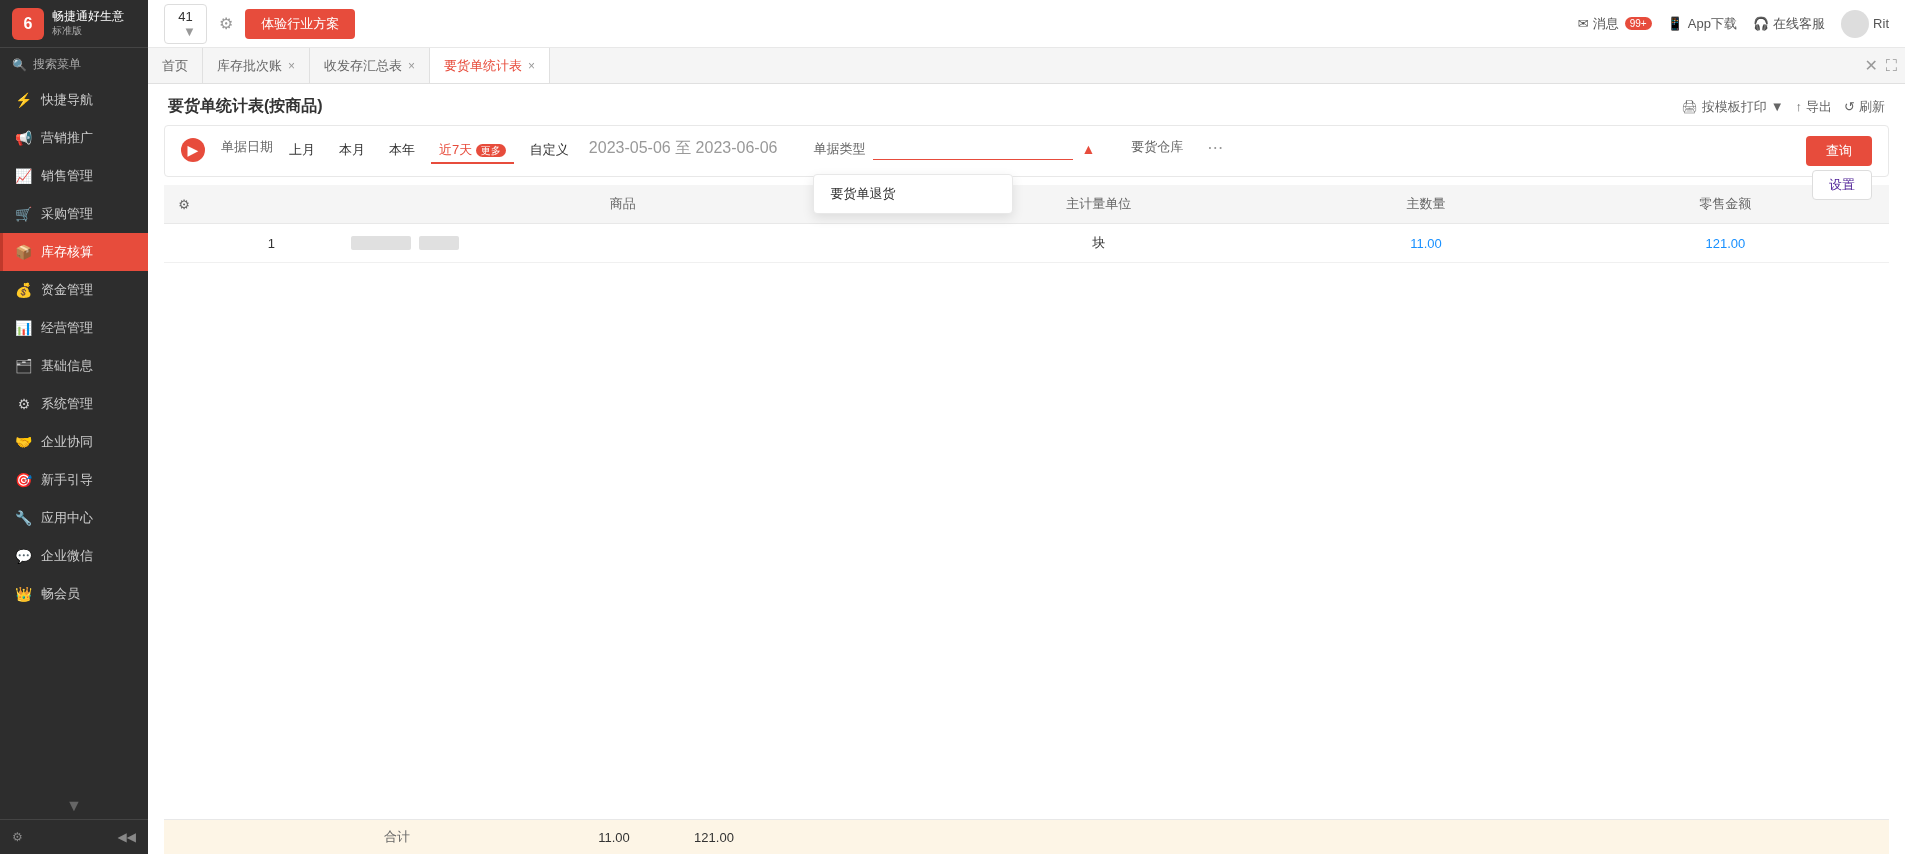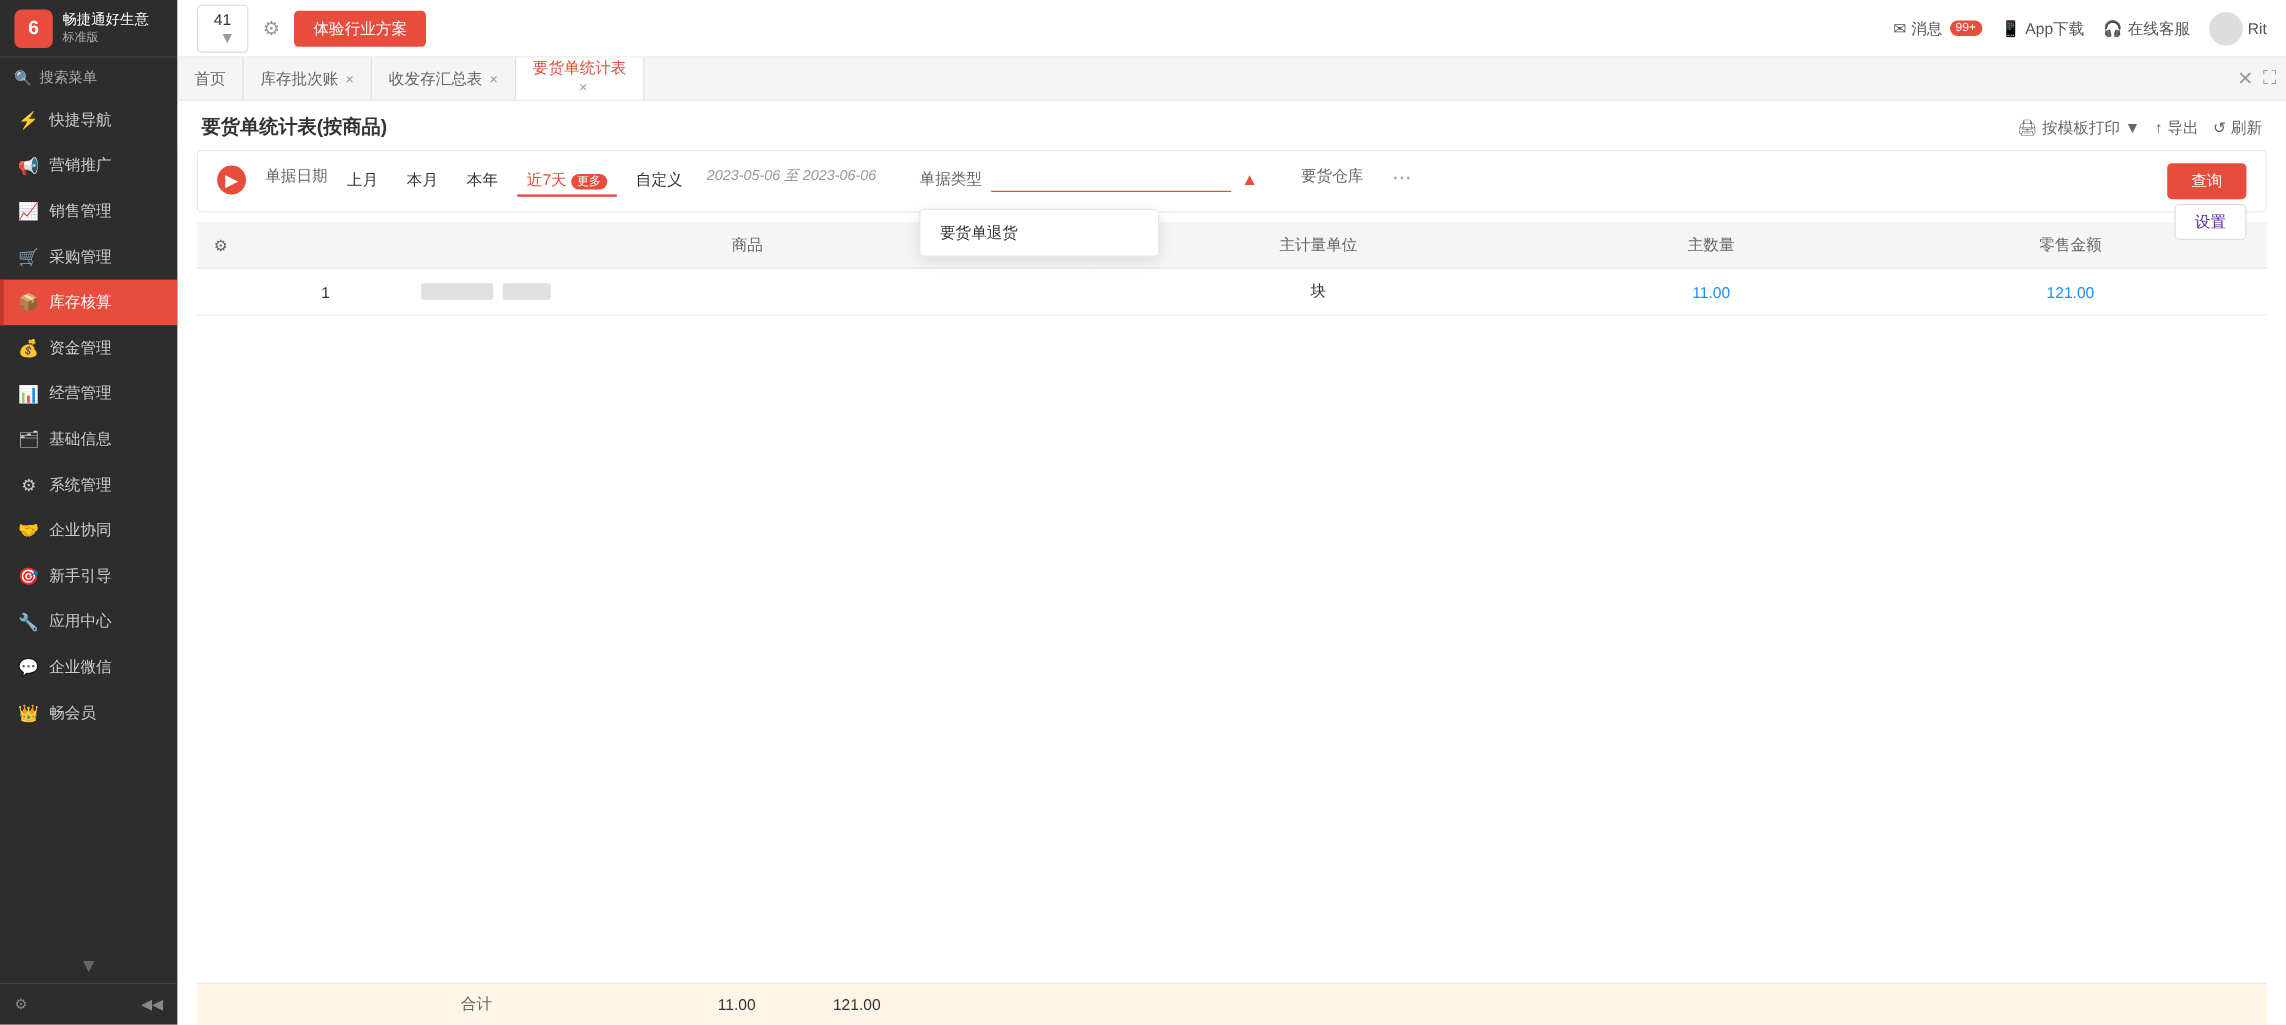--- a/index.html
+++ b/index.html
@@ -149,21 +149,21 @@
       display: flex; align-items: center;
       padding: 0 14px;
       height: 100%;
       cursor: pointer;
       font-size: 13px;
       color: #666;
       border-right: 1px solid #e0e0e0;
       white-space: nowrap;
       position: relative;
     }
-    .tab-item.active { background: #fff; color: #e74c3c; flex-direction: column; }
+    .tab-item.active { background: #fff; color: #e74c3c; }
     .tab-item .tab-close {
       margin-left: 6px; font-size: 12px;
       color: #999;
       cursor: pointer;
     }
     .tab-bar-actions {
       margin-left: auto;
       display: flex; align-items: center;
       padding: 0 8px; gap: 8px;
     }
@@ -213,21 +213,21 @@
       display: flex; align-items: flex-start; gap: 8px;
       flex-wrap: wrap;
     }
     .filter-label { color: #666; font-size: 13px; white-space: nowrap; }
     .filter-date-btn {
       padding: 3px 8px;
       border: none; background: transparent;
       cursor: pointer; font-size: 13px; color: #333;
     }
     .filter-date-btn.active { color: #e74c3c; border-bottom: 2px solid #e74c3c; }
-    .filter-date-range { font-size: 12px; color: #999; margin-left: 4px; font-style: italic; }
+    .filter-date-range { font-size: 16px; color: #999; margin-left: 4px; }
     .more-badge {
       background: #e74c3c; color: white;
       border-radius: 10px; padding: 1px 5px; font-size: 10px;
     }
     .filter-type-group {
       display: flex; align-items: center; gap: 8px;
       margin-left: 20px;
     }
     .filter-input-wrapper {
       position: relative;

